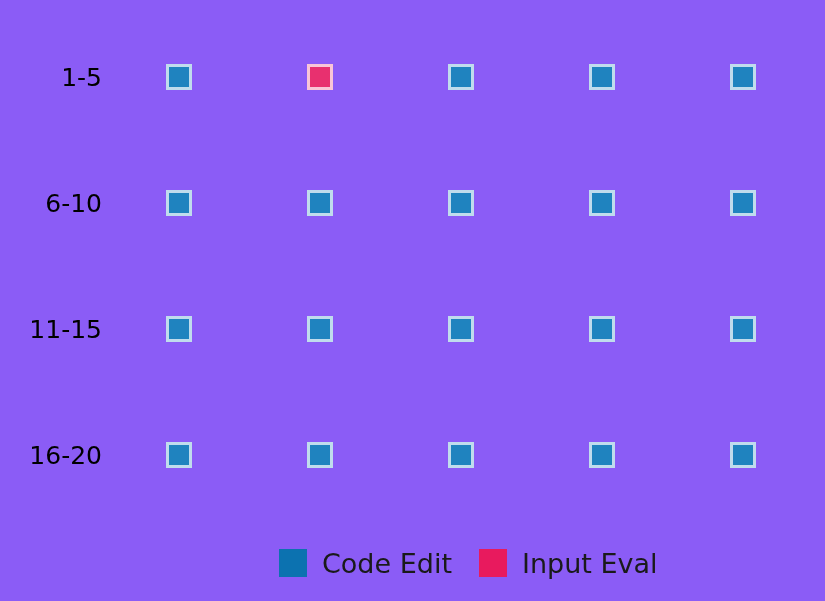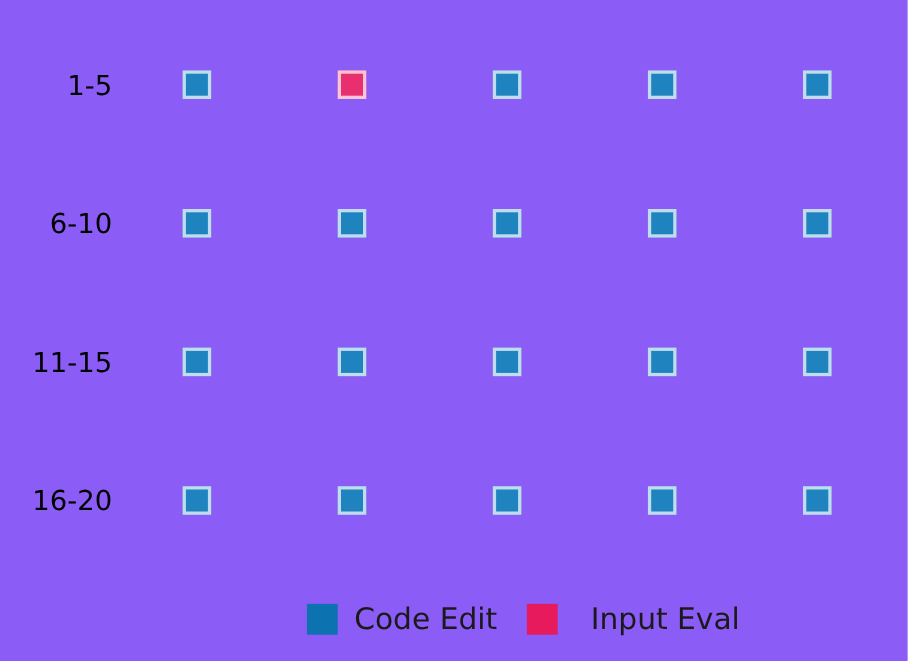--- a/index.html
+++ b/index.html
@@ -105,19 +105,19 @@
       <div class="cell code-edit" title="16-20 — Code Edit" style="left: 448px; top: 442px;"></div>
       <div class="cell code-edit" title="16-20 — Code Edit" style="left: 589px; top: 442px;"></div>
       <div class="cell code-edit" title="16-20 — Code Edit" style="left: 730px; top: 442px;"></div>
     </div>
 
   <div id="legend">
       <div class="legend-entry" style="left: 268px;">
         <span class="legend-swatch code-edit"></span>
         <span class="legend-text">Code Edit</span>
       </div>
-      <div class="legend-entry" style="left: 468px; gap: 15px;">
+      <div class="legend-entry" style="left: 468px;">
         <span class="legend-swatch input-eval"></span>
         <span class="legend-text">Input Eval</span>
       </div>
     </div>
 
 </div>
 
 </body></html>

